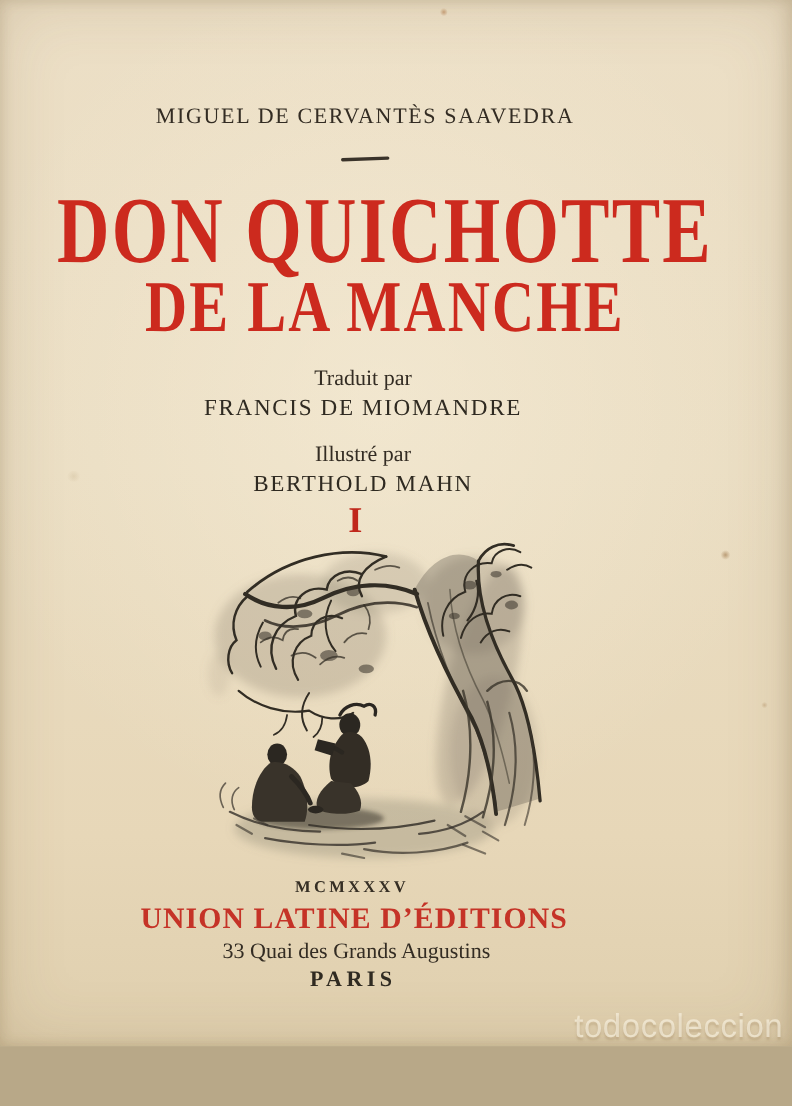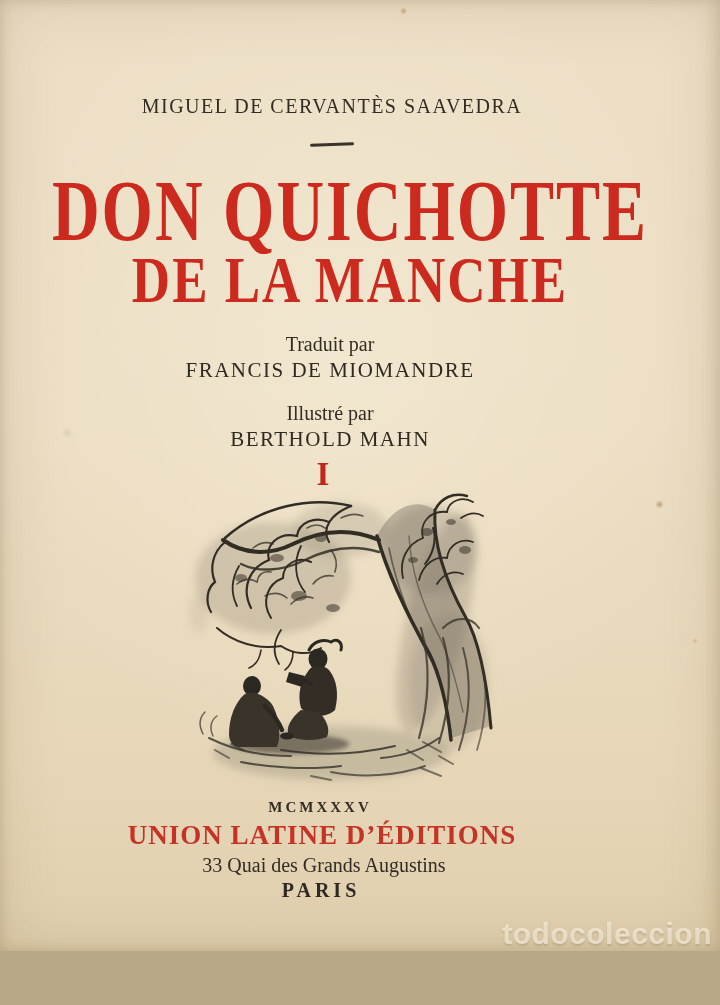--- a/index.html
+++ b/index.html
@@ -31,21 +31,21 @@
   .berthold{top:429px;}
   .volume{top:458px;font-size:33px;font-weight:bold;color:#c0271b;margin-left:-37px;}
   .illu{position:absolute;top:488px;left:181px;width:362px;height:316px;}
   .year{top:800px;font-size:15px;font-weight:bold;letter-spacing:3px;color:#352e24;margin-left:-40px;}
   .publisher{top:822px;font-size:27px;font-weight:bold;letter-spacing:1px;color:#c53327;margin-left:-38px;}
   .address{top:855px;font-size:20px;color:#332c23;margin-left:-36px;}
   .city{top:880px;font-size:20px;letter-spacing:4px;font-weight:bold;color:#2f2a21;margin-left:-39px;}
   .watermark{
     position:absolute;right:8px;bottom:0px;
     font-family:"Liberation Sans","DejaVu Sans",sans-serif;
-    font-weight:bold;font-size:30px;letter-spacing:0.5px;
+    font-weight:normal;font-size:30px;letter-spacing:0.5px;
     color:rgba(252,246,232,0.60);
     text-shadow:0 2px 2px rgba(150,120,80,0.30);
     text-align:right;
   }
   .spot{position:absolute;border-radius:50%;}
   .spot1{left:400px;top:7px;width:7px;height:8px;background:radial-gradient(circle,rgba(170,110,60,0.55),rgba(170,110,60,0) 70%);}
   .spot2{left:655px;top:500px;width:9px;height:9px;background:radial-gradient(circle,rgba(140,95,45,0.5),rgba(140,95,45,0) 70%);}
   .spot3{left:692px;top:638px;width:6px;height:6px;background:radial-gradient(circle,rgba(150,105,55,0.3),rgba(150,105,55,0) 70%);}
   .spot4{left:60px;top:428px;width:14px;height:10px;background:radial-gradient(circle,rgba(150,120,70,0.14),rgba(150,120,70,0) 70%);}
 </style>

